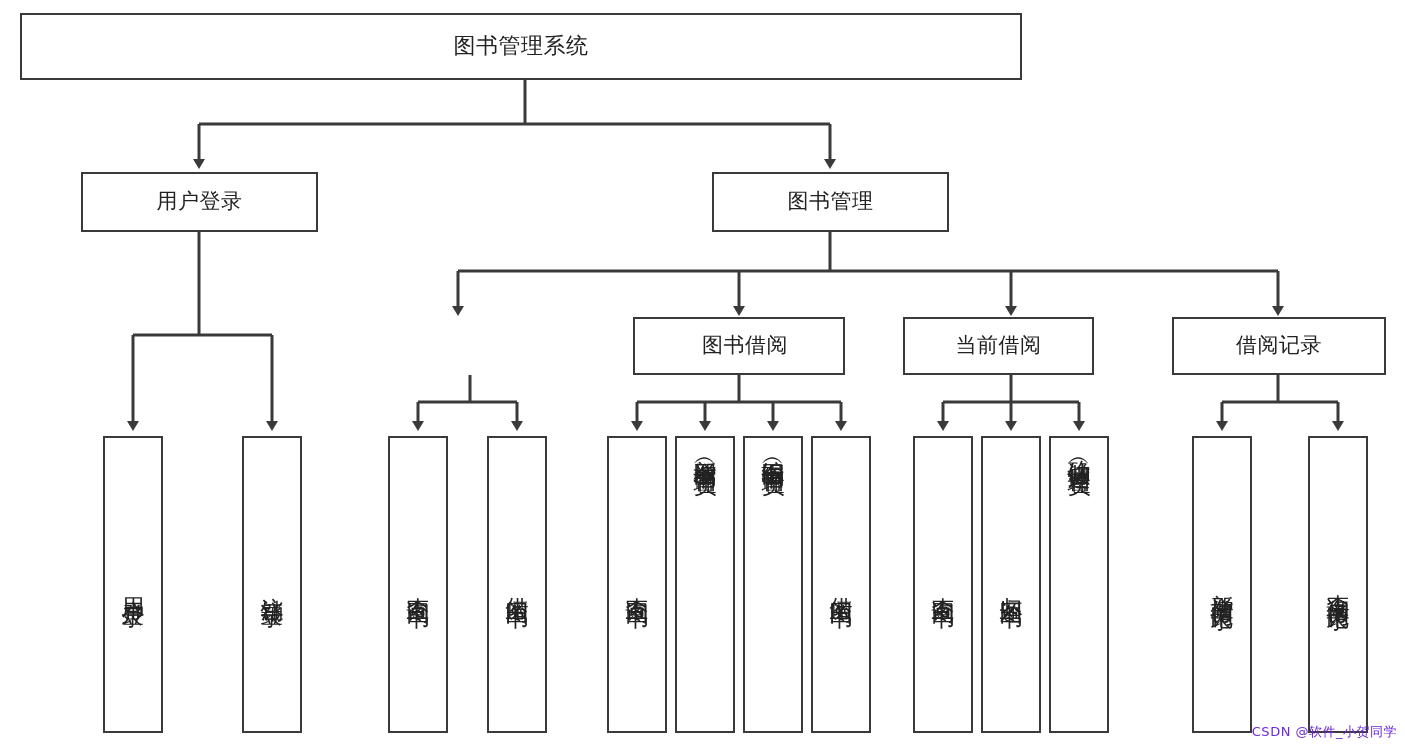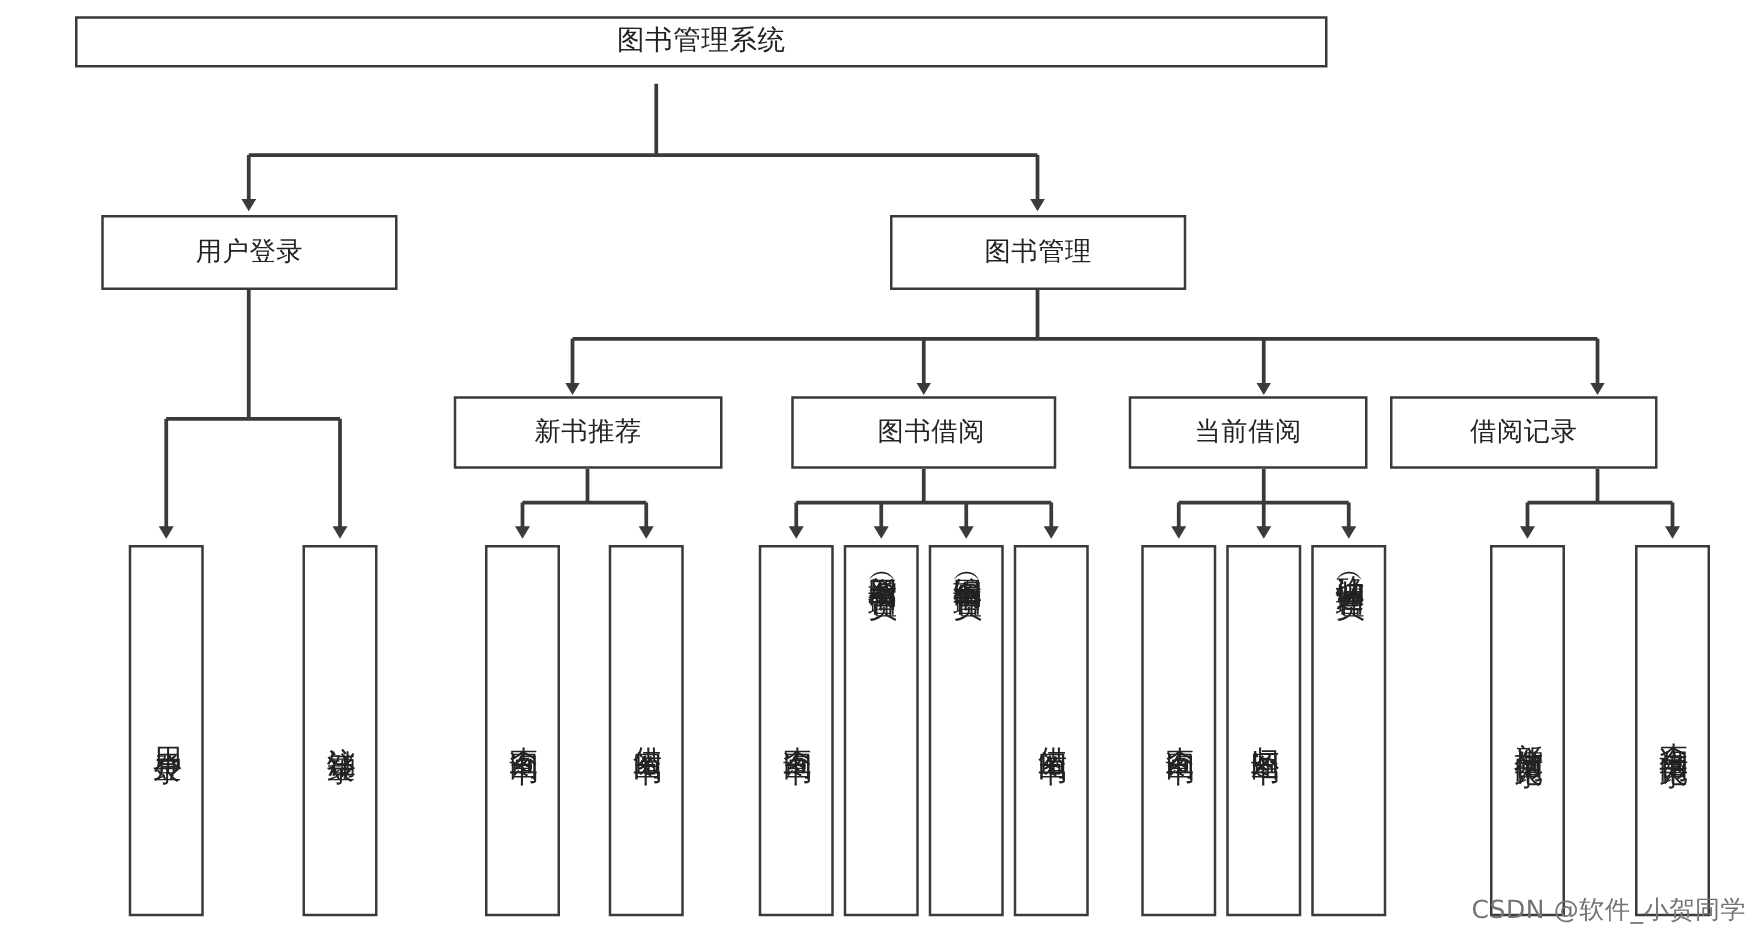--- a/index.html
+++ b/index.html
@@ -66,22 +66,22 @@
     letter-spacing: 2px;
   }
   .v-node.centered {
     align-items: center;
     padding-top: 0;
   }
   .watermark {
     position: absolute;
     right: 8px;
     bottom: 6px;
-    font-size: 20px;
-    color: #737373;
+    font-size: 13px;
+    color: #6d28d9;
     letter-spacing: 0.5px;
     z-index: 3;
     white-space: nowrap;
   }
 </style>
 </head>
 <body>
 
 <div id="canvas">
 
@@ -130,41 +130,38 @@
       <path d="M1011,402 L1011,422" marker-end="url(#arrow)"></path>
       <path d="M1079,402 L1079,422" marker-end="url(#arrow)"></path>
 
       <path d="M1278,375 L1278,402"></path>
       <path d="M1222,402 L1338,402"></path>
       <path d="M1222,402 L1222,422" marker-end="url(#arrow)"></path>
       <path d="M1338,402 L1338,422" marker-end="url(#arrow)"></path>
     </g>
   </svg>
 
-  <div class="node h-node root" style="left:20px; top:13px; width:1002px; height:41px;margin-left:40px;">
+  <div class="node h-node root" style="left:20px; top:13px; width:1002px; height:67px;">
     <span class="label">图书管理系统</span>
   </div>
 
   <div class="node h-node" style="left:81px; top:172px; width:237px; height:60px;">
     <span class="label">用户登录</span>
   </div>
   <div class="node h-node" style="left:712px; top:172px; width:237px; height:60px;">
     <span class="label">图书管理</span>
   </div>
 
-  <div class="node h-node" style="left:363px; top:317px; width:215px; height:58px;">
-    <span class="label">新书推荐</span>
-  </div>
   <div class="node h-node" style="left:633px; top:317px; width:212px; height:58px;padding-left:12px;">
     <span class="label">图书借阅</span>
   </div>
   <div class="node h-node" style="left:903px; top:317px; width:191px; height:58px;">
     <span class="label">当前借阅</span>
   </div>
-  <div class="node h-node" style="left:1112px; top:317px; width:214px; height:58px;">
+  <div class="node h-node" style="left:1172px; top:317px; width:214px; height:58px;">
     <span class="label">借阅记录</span>
   </div>
 
   <div class="node v-node centered" style="left:103px; top:436px; width:60px; height:297px;">
     <span class="label">用户登录</span>
   </div>
   <div class="node v-node centered" style="left:242px; top:436px; width:60px; height:297px;">
     <span class="label">注销登录</span>
   </div>
 

